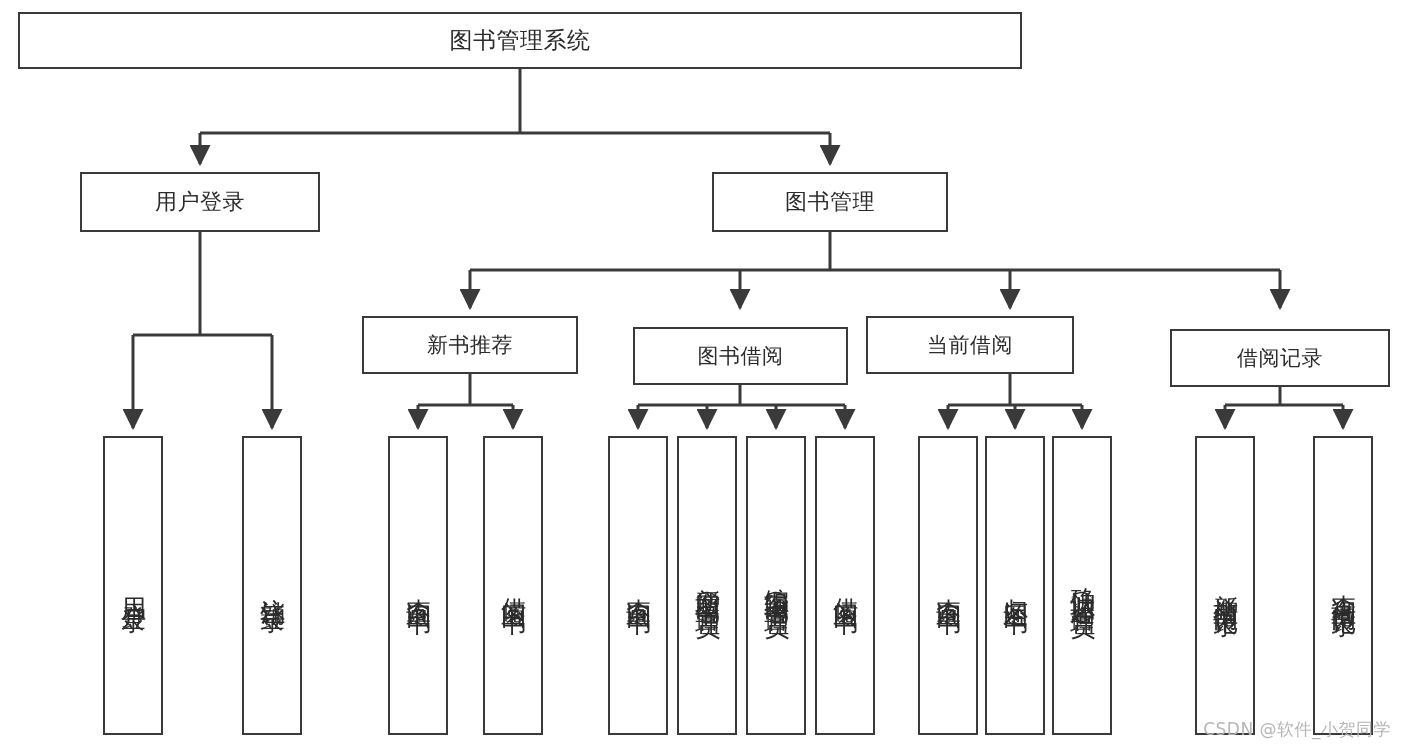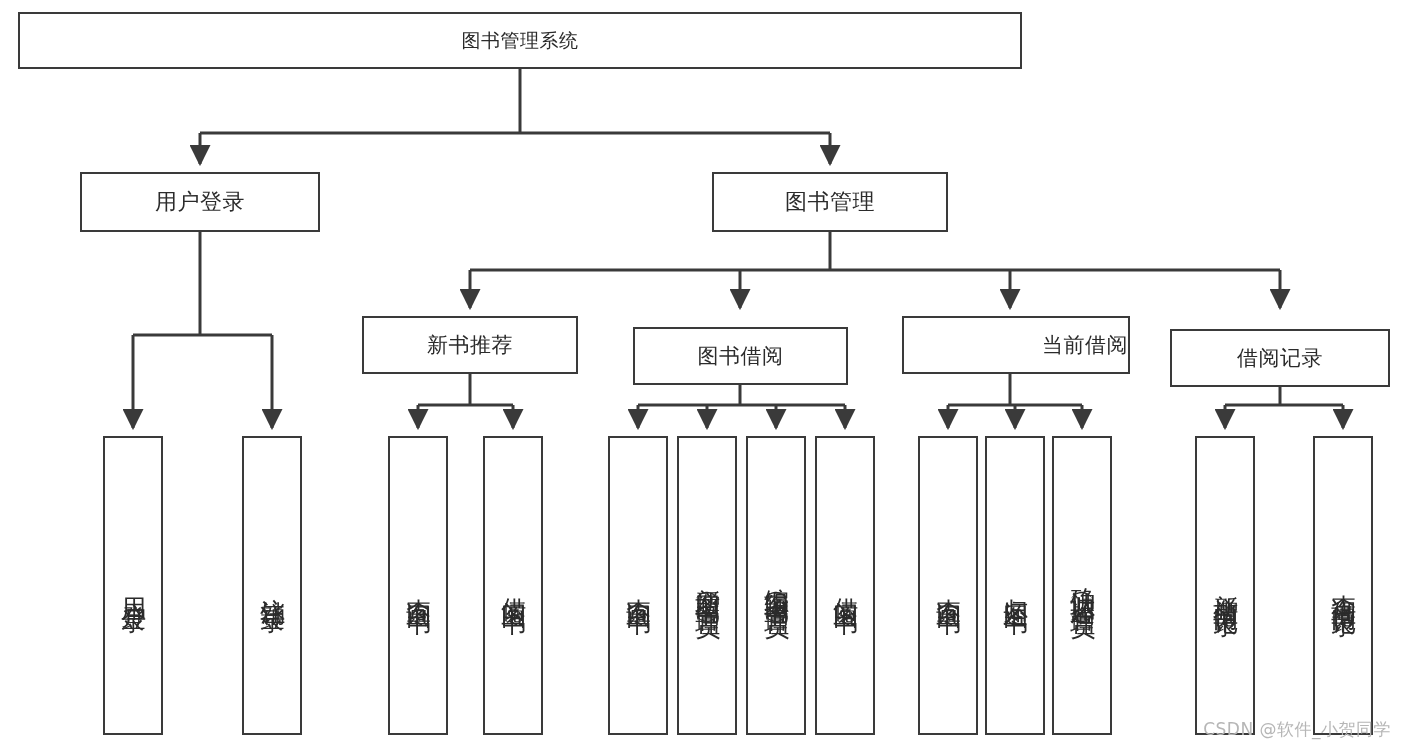--- a/index.html
+++ b/index.html
@@ -38,32 +38,32 @@
     z-index: 2;
   }
   .node .label {
     display: block;
     text-align: center;
     line-height: 1.18;
     letter-spacing: 0.5px;
   }
   
   .n-root { left: 18px; top: 12px; width: 1004px; height: 57px; }
-  .n-root .label { font-size: 19px; }
+  .n-root .label { font-size: 23px; }
   
   .n-l1 { height: 60px; }
   .n-l1 .label { font-size: 22px; }
   .n-login  { left: 80px;  top: 172px; width: 240px; }
   .n-bookmg { left: 712px; top: 172px; width: 236px; }
   
   .n-l2 { height: 58px; }
   .n-l2 .label { font-size: 21px; }
   .n-new   { left: 362px;  top: 316px; width: 216px; }
   .n-borr  { left: 633px;  top: 327px; width: 215px; }
-  .n-cur   { left: 902px;  top: 316px; width: 228px; justify-content: flex-end; }
+  .n-cur   { left: 866px;  top: 316px; width: 208px; }
   .n-rec   { left: 1170px; top: 316px; width: 220px; margin-top: 13px; }
   
   .n-leaf {
     top: 436px;
     height: 299px;
     width: 60px;
     padding: 8px 0;
   }
   .n-leaf .label {
     writing-mode: vertical-rl;

